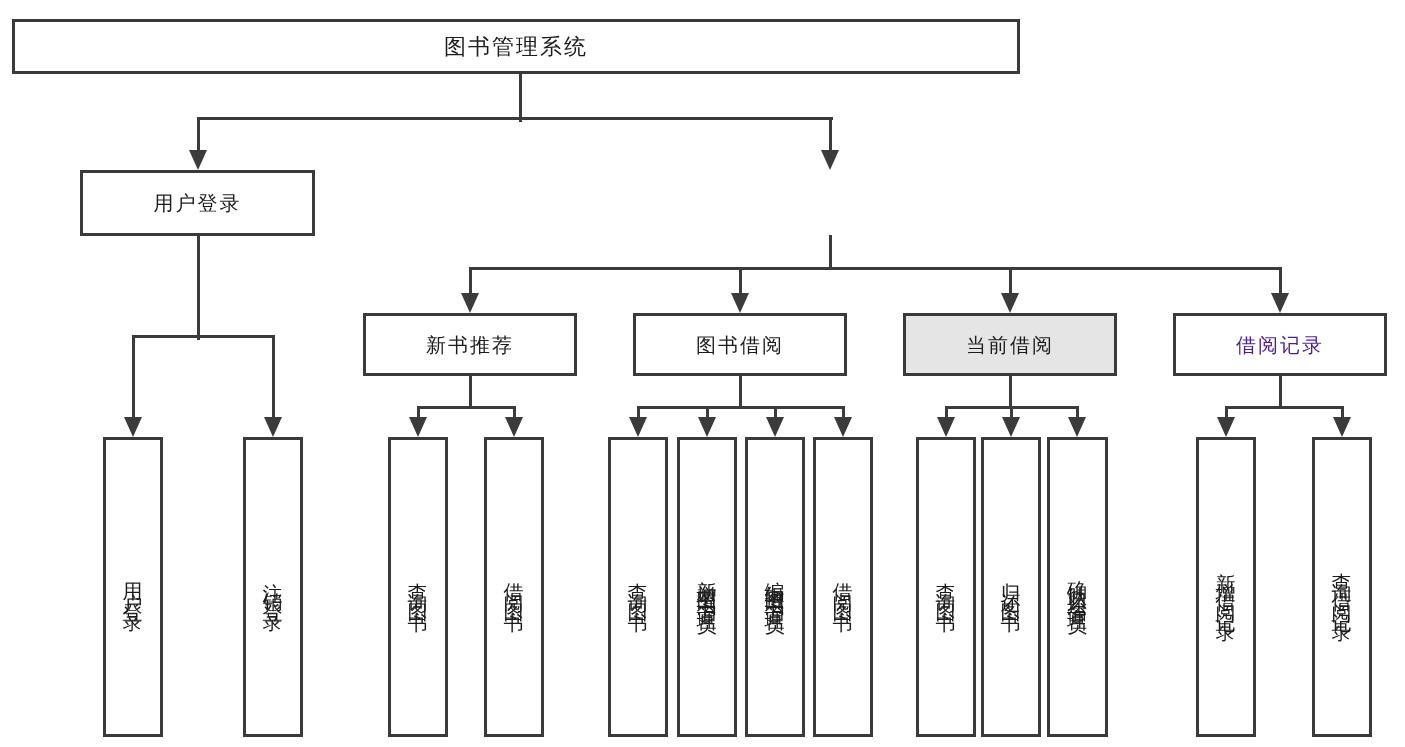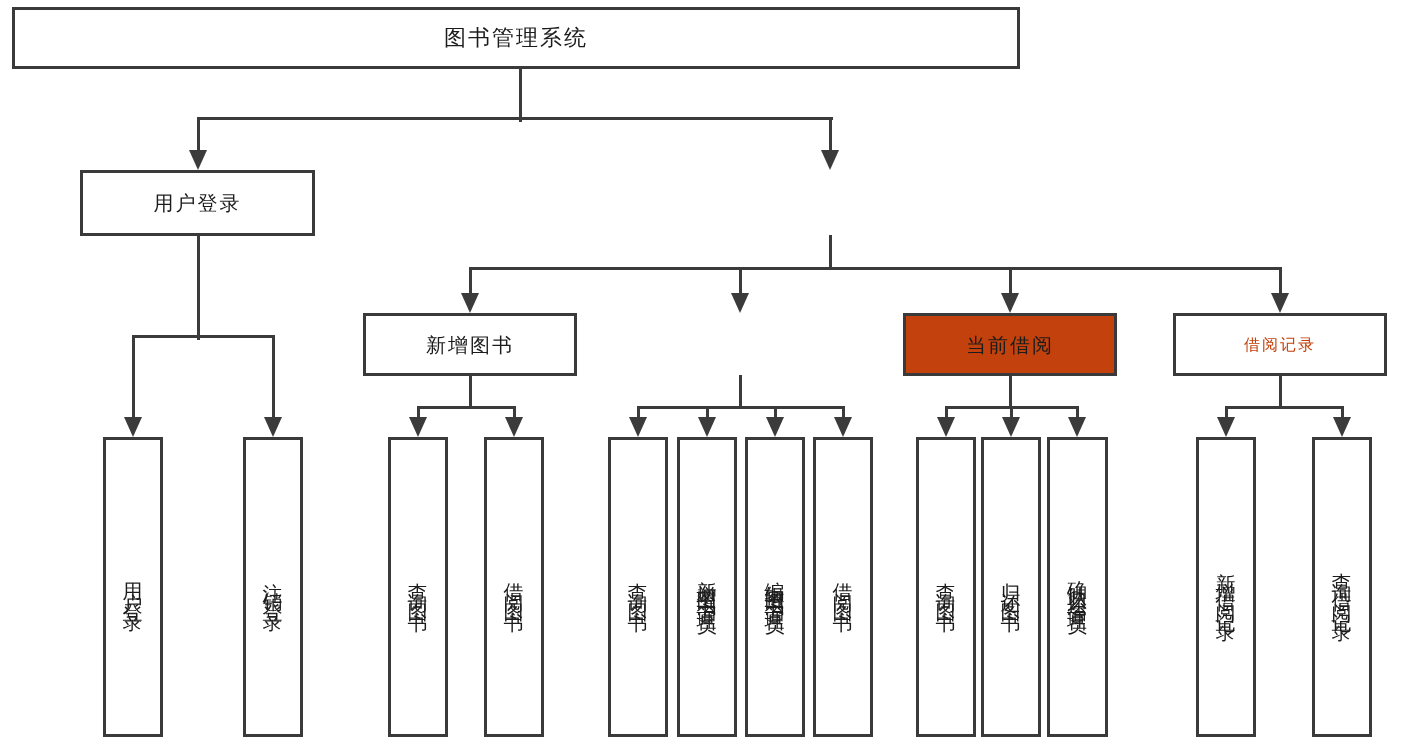--- a/index.html
+++ b/index.html
@@ -105,25 +105,26 @@
     <div class="arrowhead" style="left: 505px; top: 417px; border-top-color: rgb(59, 59, 59);"></div>
     <div class="arrowhead" style="left: 629px; top: 417px; border-top-color: rgb(59, 59, 59);"></div>
     <div class="arrowhead" style="left: 698px; top: 417px; border-top-color: rgb(59, 59, 59);"></div>
     <div class="arrowhead" style="left: 766px; top: 417px; border-top-color: rgb(59, 59, 59);"></div>
     <div class="arrowhead" style="left: 834px; top: 417px; border-top-color: rgb(59, 59, 59);"></div>
     <div class="arrowhead" style="left: 937px; top: 417px; border-top-color: rgb(59, 59, 59);"></div>
     <div class="arrowhead" style="left: 1002px; top: 417px; border-top-color: rgb(59, 59, 59);"></div>
     <div class="arrowhead" style="left: 1068px; top: 417px; border-top-color: rgb(59, 59, 59);"></div>
     <div class="arrowhead" style="left: 1217px; top: 417px; border-top-color: rgb(59, 59, 59);"></div>
     <div class="arrowhead" style="left: 1333px; top: 417px; border-top-color: rgb(59, 59, 59);"></div>
-    <div class="node h" style="left: 12px; top: 7px; width: 1008px; height: 62px; font-size: 22px; letter-spacing: 2px; border-color: rgb(58, 58, 58); background: rgb(255, 255, 255); color: rgb(28, 28, 28);">图书管理系统</div>
+    <div class="node h" style="left: 12px; top: 19px; width: 1008px; height: 55px; font-size: 22px; letter-spacing: 2px; border-color: rgb(58, 58, 58); background: rgb(255, 255, 255); color: rgb(28, 28, 28);">图书管理系统</div>
     <div class="node h" style="left: 80px; top: 170px; width: 235px; height: 66px; font-size: 20px; letter-spacing: 2px; border-color: rgb(58, 58, 58); background: rgb(255, 255, 255); color: rgb(28, 28, 28);">用户登录</div>
-    <div class="node h" style="left: 363px; top: 313px; width: 214px; height: 63px; font-size: 20px; letter-spacing: 2px; border-color: rgb(58, 58, 58); background: rgb(255, 255, 255); color: rgb(28, 28, 28);">新增图书</div>
-    <div class="node h" style="left: 903px; top: 313px; width: 214px; height: 63px; font-size: 20px; letter-spacing: 2px; border-color: rgb(58, 58, 58); background: #c2410c; color: rgb(28, 28, 28);">当前借阅</div>
-    <div class="node h" style="left: 1173px; top: 313px; width: 214px; height: 63px; font-size: 16px; letter-spacing: 2px; border-color: rgb(58, 58, 58); background: rgb(255, 255, 255); color: #c2410c;">借阅记录</div>
+    <div class="node h" style="left: 363px; top: 313px; width: 214px; height: 63px; font-size: 20px; letter-spacing: 2px; border-color: rgb(58, 58, 58); background: rgb(255, 255, 255); color: rgb(28, 28, 28);">新书推荐</div>
+    <div class="node h" style="left: 633px; top: 313px; width: 214px; height: 63px; font-size: 20px; letter-spacing: 2px; border-color: rgb(58, 58, 58); background: rgb(255, 255, 255); color: rgb(28, 28, 28);">图书借阅</div>
+    <div class="node h" style="left: 903px; top: 313px; width: 214px; height: 63px; font-size: 20px; letter-spacing: 2px; border-color: rgb(58, 58, 58); background: #e5e5e5; color: rgb(28, 28, 28);">当前借阅</div>
+    <div class="node h" style="left: 1173px; top: 313px; width: 214px; height: 63px; font-size: 20px; letter-spacing: 2px; border-color: rgb(58, 58, 58); background: rgb(255, 255, 255); color: #4c1d95;">借阅记录</div>
     <div class="node v" style="left: 103px; top: 437px; width: 60px; height: 300px; font-size: 20px; letter-spacing: 10px; border-color: rgb(58, 58, 58); background: rgb(255, 255, 255); color: rgb(28, 28, 28);">用户登录</div>
     <div class="node v" style="left: 243px; top: 437px; width: 60px; height: 300px; font-size: 20px; letter-spacing: 10px; border-color: rgb(58, 58, 58); background: rgb(255, 255, 255); color: rgb(28, 28, 28);">注销登录</div>
     <div class="node v" style="left: 388px; top: 437px; width: 60px; height: 300px; font-size: 20px; letter-spacing: 10px; border-color: rgb(58, 58, 58); background: rgb(255, 255, 255); color: rgb(28, 28, 28);">查询图书</div>
     <div class="node v" style="left: 484px; top: 437px; width: 60px; height: 300px; font-size: 20px; letter-spacing: 10px; border-color: rgb(58, 58, 58); background: rgb(255, 255, 255); color: rgb(28, 28, 28);">借阅图书</div>
     <div class="node v" style="left: 608px; top: 437px; width: 60px; height: 300px; font-size: 20px; letter-spacing: 10px; border-color: rgb(58, 58, 58); background: rgb(255, 255, 255); color: rgb(28, 28, 28);">查询图书</div>
     <div class="node v" style="left: 677px; top: 437px; width: 60px; height: 300px; font-size: 20px; letter-spacing: 5px; border-color: rgb(58, 58, 58); background: rgb(255, 255, 255); color: rgb(28, 28, 28);">新增图书（管理员）</div>
     <div class="node v" style="left: 745px; top: 437px; width: 60px; height: 300px; font-size: 20px; letter-spacing: 5px; border-color: rgb(58, 58, 58); background: rgb(255, 255, 255); color: rgb(28, 28, 28);">编辑图书（管理员）</div>
     <div class="node v" style="left: 813px; top: 437px; width: 60px; height: 300px; font-size: 20px; letter-spacing: 10px; border-color: rgb(58, 58, 58); background: rgb(255, 255, 255); color: rgb(28, 28, 28);">借阅图书</div>
     <div class="node v" style="left: 916px; top: 437px; width: 60px; height: 300px; font-size: 20px; letter-spacing: 10px; border-color: rgb(58, 58, 58); background: rgb(255, 255, 255); color: rgb(28, 28, 28);">查询图书</div>
     <div class="node v" style="left: 981px; top: 437px; width: 60px; height: 300px; font-size: 20px; letter-spacing: 10px; border-color: rgb(58, 58, 58); background: rgb(255, 255, 255); color: rgb(28, 28, 28);">归还图书</div>

